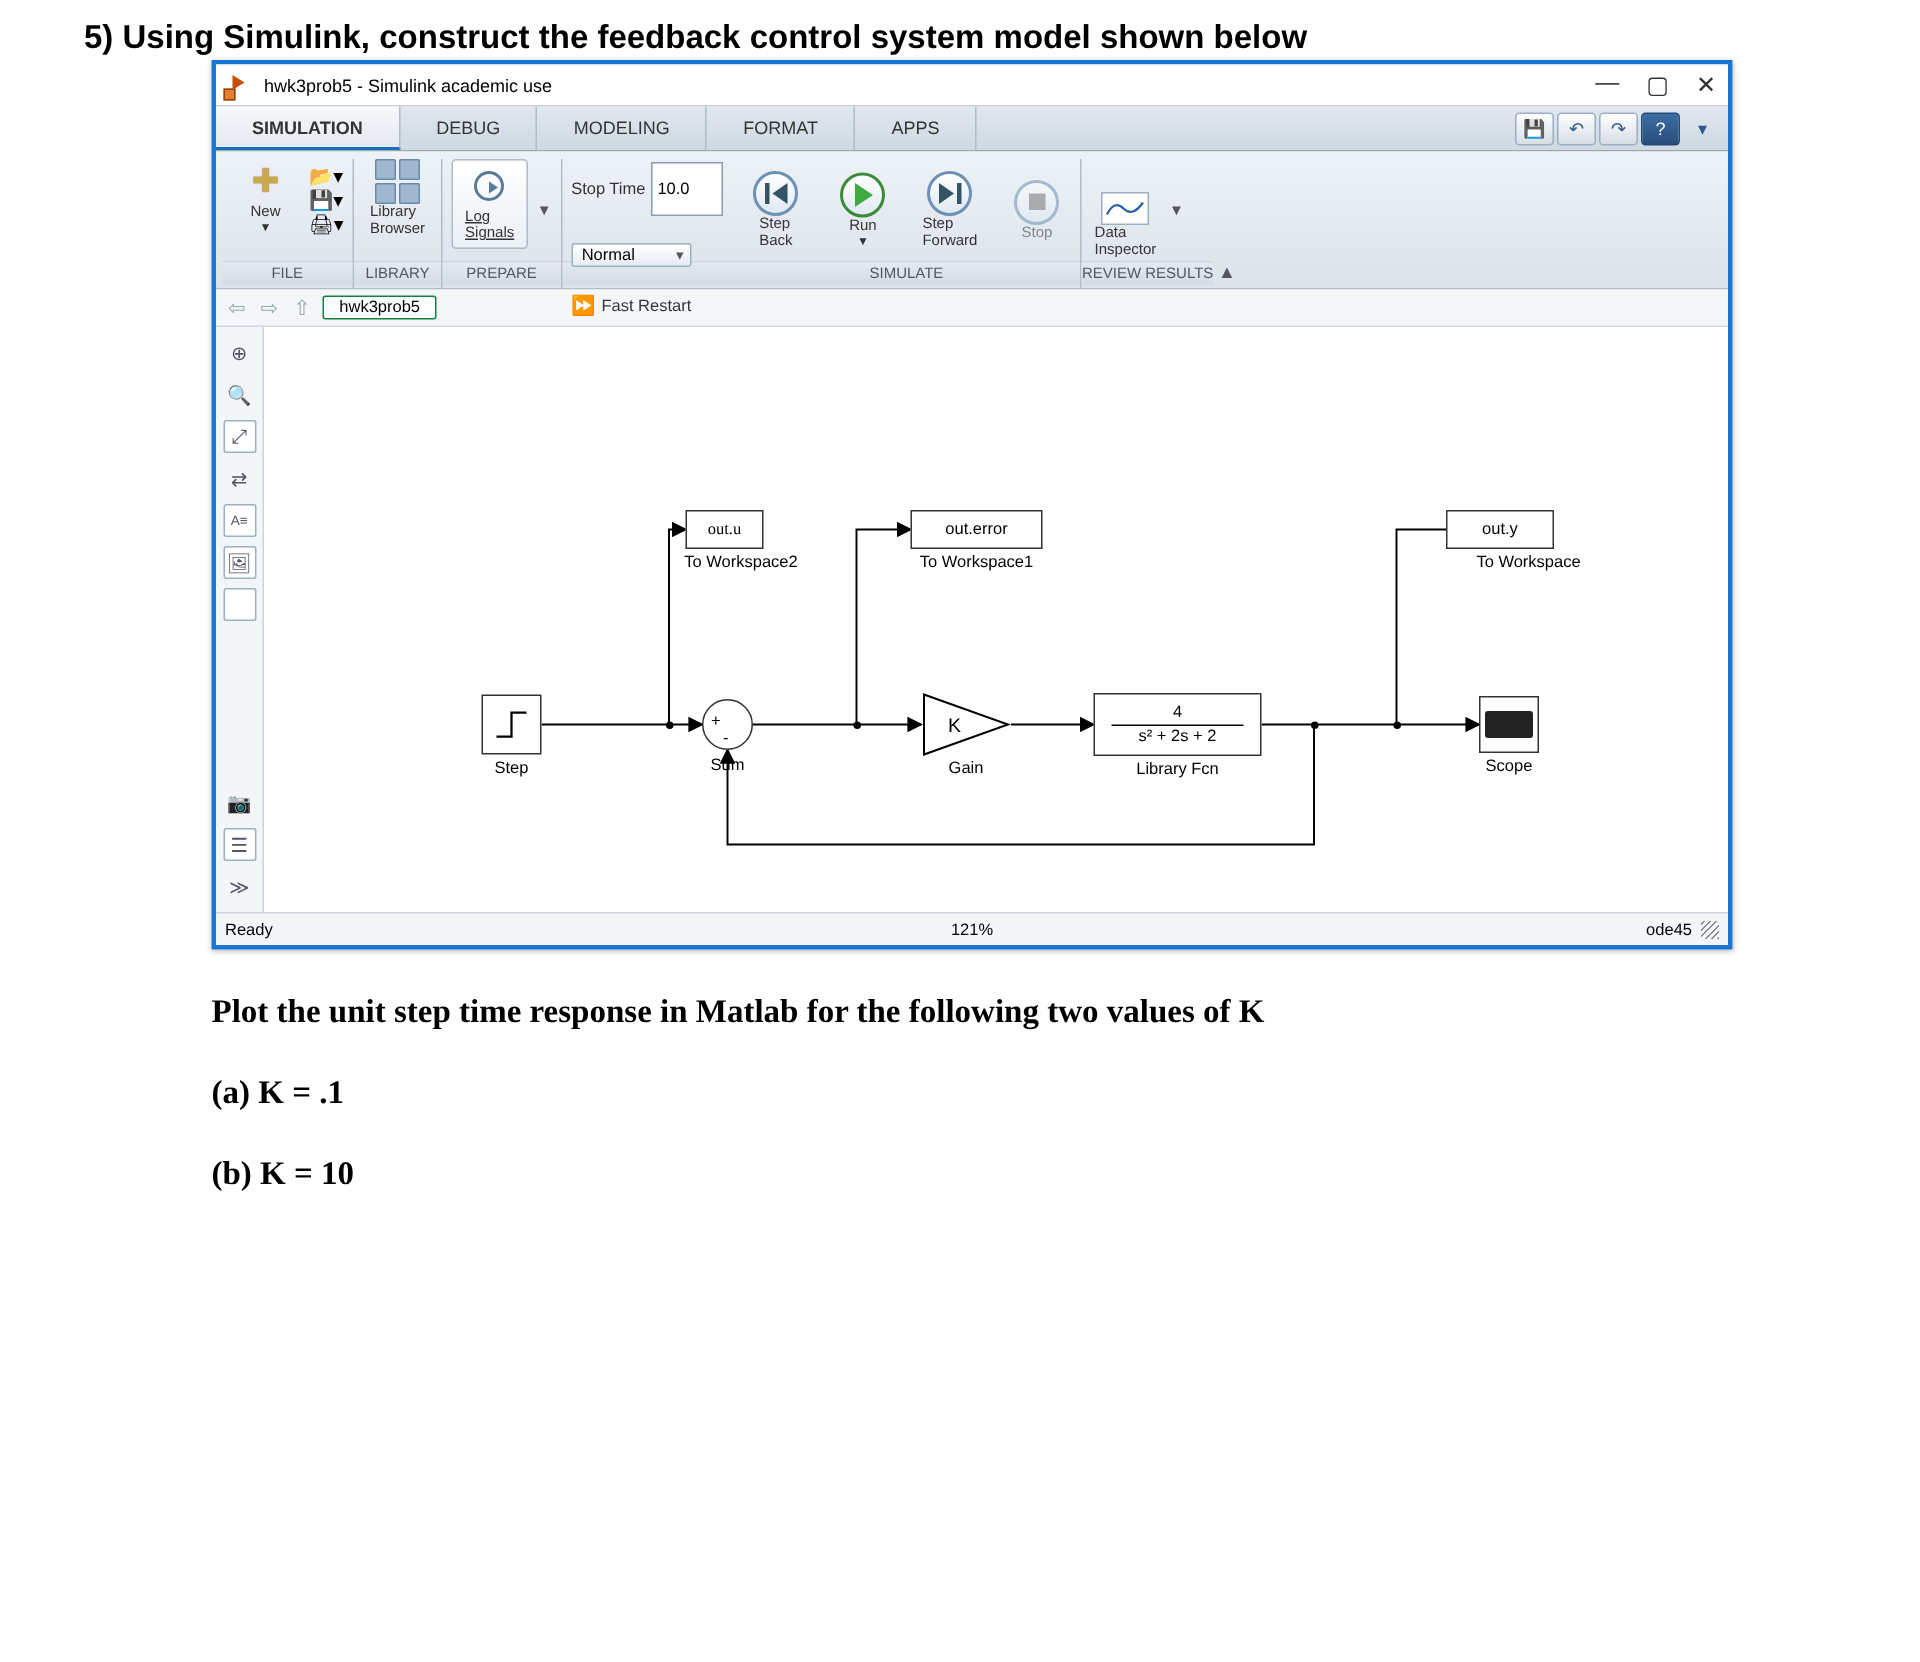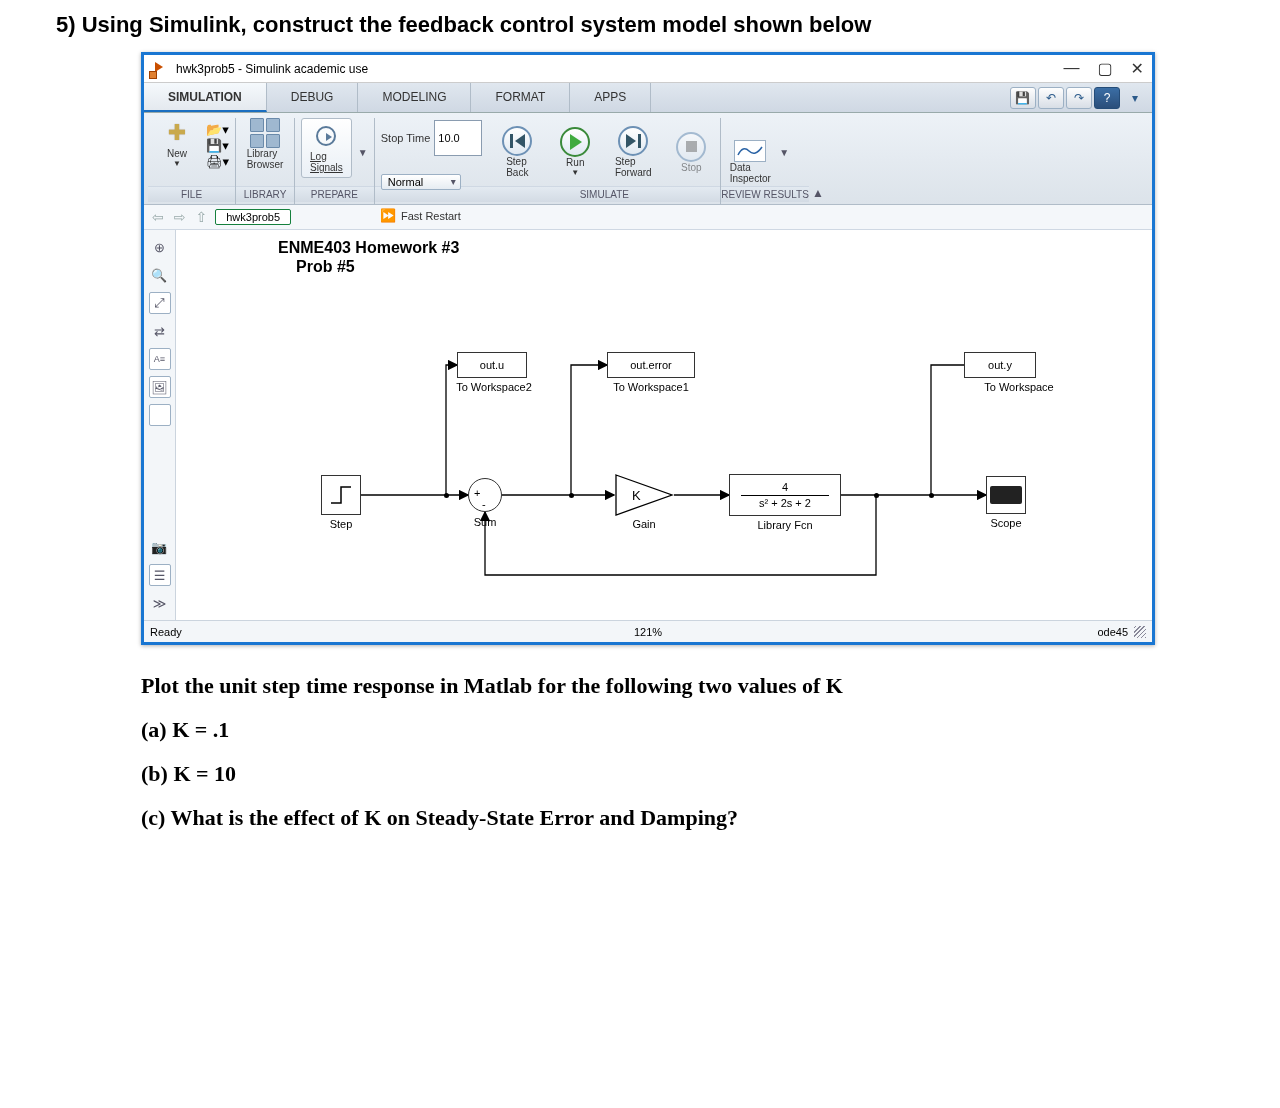--- a/index.html
+++ b/index.html
@@ -1,18 +1,18 @@
 <!DOCTYPE html>
 <html><head>
 <meta charset="utf-8">
 <style>
   * { box-sizing: border-box; margin: 0; padding: 0; }
   body { font-family: "Comic Sans MS", "Comic Sans", cursive, sans-serif; background: #fff; width: 1280px; }
   .page { padding: 12px 40px 30px 56px; }
-  .question { font-weight: bold; font-size: 22px; margin-bottom: 14px; }
+  .question { font-weight: bold; font-size: 22px; margin-bottom: 2px; }
   .window { border: 3px solid #1976d2; background: #fff; margin-left: 85px; margin-right: 85px; margin-bottom: 28px; font-family: "Segoe UI", Arial, sans-serif; font-size: 12px; box-shadow: 0 1px 4px rgba(0,0,0,.3); }
   .titlebar { display:flex; align-items:center; padding:4px 8px; background:#fff; border-bottom:1px solid #ccc; height:28px; }
   .titlebar .logo { width:16px; height:16px; position:relative; margin-right:8px; }
   .titlebar .logo .arrow { width:0;height:0;border-left:8px solid #c94f00;border-top:5px solid transparent;border-bottom:5px solid transparent; position:absolute; top:1px; left:3px; }
   .titlebar .logo .cube { width:8px;height:8px;background:#e08030;border:1px solid #a04000;position:absolute;bottom:-2px;left:-3px; }
   .titlebar .title { font-size:12px; }
   .winbtns { margin-left:auto; display:flex; gap:18px; font-size:16px; color:#333; }
   .winbtns span { cursor:default; }
   .tabstrip { background:linear-gradient(#e0e7ef,#cfd8e3); display:flex; align-items:stretch; height:30px; border-bottom:1px solid #9aa; }
   .tab { padding:7px 24px 0; color:#333; font-size:12px; border-right:1px solid #b0bcc8; cursor:default; }
@@ -54,21 +54,21 @@
   .blk{position:absolute;border:1px solid #333;background:#fff;text-align:center;font:11px Arial;display:flex;align-items:center;justify-content:center;}
   .blklbl{position:absolute;font:11px Arial;text-align:center;}
   .node{position:absolute;width:5px;height:5px;background:#000;border-radius:50%;}
   .signal{stroke:#000;stroke-width:1.3;fill:none;}
   .arrow-tri{fill:#000;}
   .statusbar{display:flex;align-items:center;border-top:1px solid #cbd4de;background:#f3f6f9;font-size:11px;height:22px;padding:0 6px;position:relative;}
   .statusbar .center{position:absolute;left:50%;transform:translateX(-50%);}
   .statusbar .right{margin-left:auto;display:flex;align-items:center;gap:6px;}
   .resizer{width:12px;height:12px;background:repeating-linear-gradient(-45deg,#889 0 1px,transparent 1px 3px);}
   .parts{font-family:"Comic Sans MS","Comic Sans",cursive;font-size:22px;font-weight:bold;margin-left:85px;margin-right:30px;}
-  .parts p{margin:18px 0;font-family:Liberation Serif, serif;}
+  .parts p{margin:28px 0;font-family:Liberation Serif, serif;}
 </style>
 </head>
 <body>
 
 <div class="page">
   <div class="question">5) Using Simulink, construct the feedback control system model shown below</div>
 
   <div class="window">
 
     <div class="titlebar">
@@ -238,24 +238,20 @@
         <span class="pbtn">⇄</span>
         <span class="pbtn box" style="font-size:9px;">A≡</span>
         <span class="pbtn box">🖼</span>
         <span class="pbtn box" style="background:#fff;">&nbsp;</span>
         <span style="flex:1;"></span>
         <span class="pbtn">📷</span>
         <span class="pbtn box">☰</span>
         <span class="pbtn">≫</span>
       </div>
       <div class="canvas">
-        <div class="diagramtitle">
-          <span>ENME403 Homework #3</span><br>
-          <span style="margin-left:18px;">Prob #5</span>
-        </div>
 
         <svg style="position:absolute;left:0;top:0;width:100%;height:100%;pointer-events:none;">
           <defs>
             <marker id="ah" markerWidth="8" markerHeight="8" refX="7" refY="4" orient="auto">
                 <path d="M0 0 L8 4 L0 8 z" class="arrow-tri"></path>
               </marker>
           </defs>
 
           <path class="signal" d="M185 265 H292" marker-end="url(#ah)"></path>
 
@@ -302,21 +298,21 @@
           <span style="width:88px;height:1px;background:#000;margin:2px 0;"></span>
           <span>s² + 2s + 2</span>
         </div>
         <div class="blklbl" style="left:553px;top:289px;width:112px;">Library Fcn</div>
 
         <div class="blk" style="left:810px;top:246px;width:40px;height:38px;padding:3px;">
           <div style="width:100%;height:18px;background:#222;border-radius:2px;"></div>
         </div>
         <div class="blklbl" style="left:806px;top:287px;width:48px;">Scope</div>
 
-        <div class="blk" style="left:281px;top:122px;width:70px;height:26px;">out.u</div>
+        <div class="blk" style="left:281px;top:122px;width:52px;height:26px;font-family:Liberation Serif, serif;">out.u</div>
         <div class="blklbl" style="left:268px;top:151px;width:100px;">To Workspace2</div>
 
         <div class="blk" style="left:431px;top:122px;width:88px;height:26px;">out.error</div>
         <div class="blklbl" style="left:425px;top:151px;width:100px;">To Workspace1</div>
 
         <div class="blk" style="left:788px;top:122px;width:72px;height:26px;">out.y</div>
         <div class="blklbl" style="left:796px;top:151px;width:94px;">To Workspace</div>
       </div>
     </div>
 
@@ -327,15 +323,14 @@
         <span>ode45</span>
         <span class="resizer"></span>
       </span>
     </div>
   </div>
 
   <div class="parts">
     <p>Plot the unit step time response in Matlab for the following two values of K</p>
     <p>(a) K = .1</p>
     <p>(b) K = 10</p>
-    <p>(c) What is the effect of K on Steady-State Error and Damping?</p>
   </div>
 </div>
 
 </body></html>

